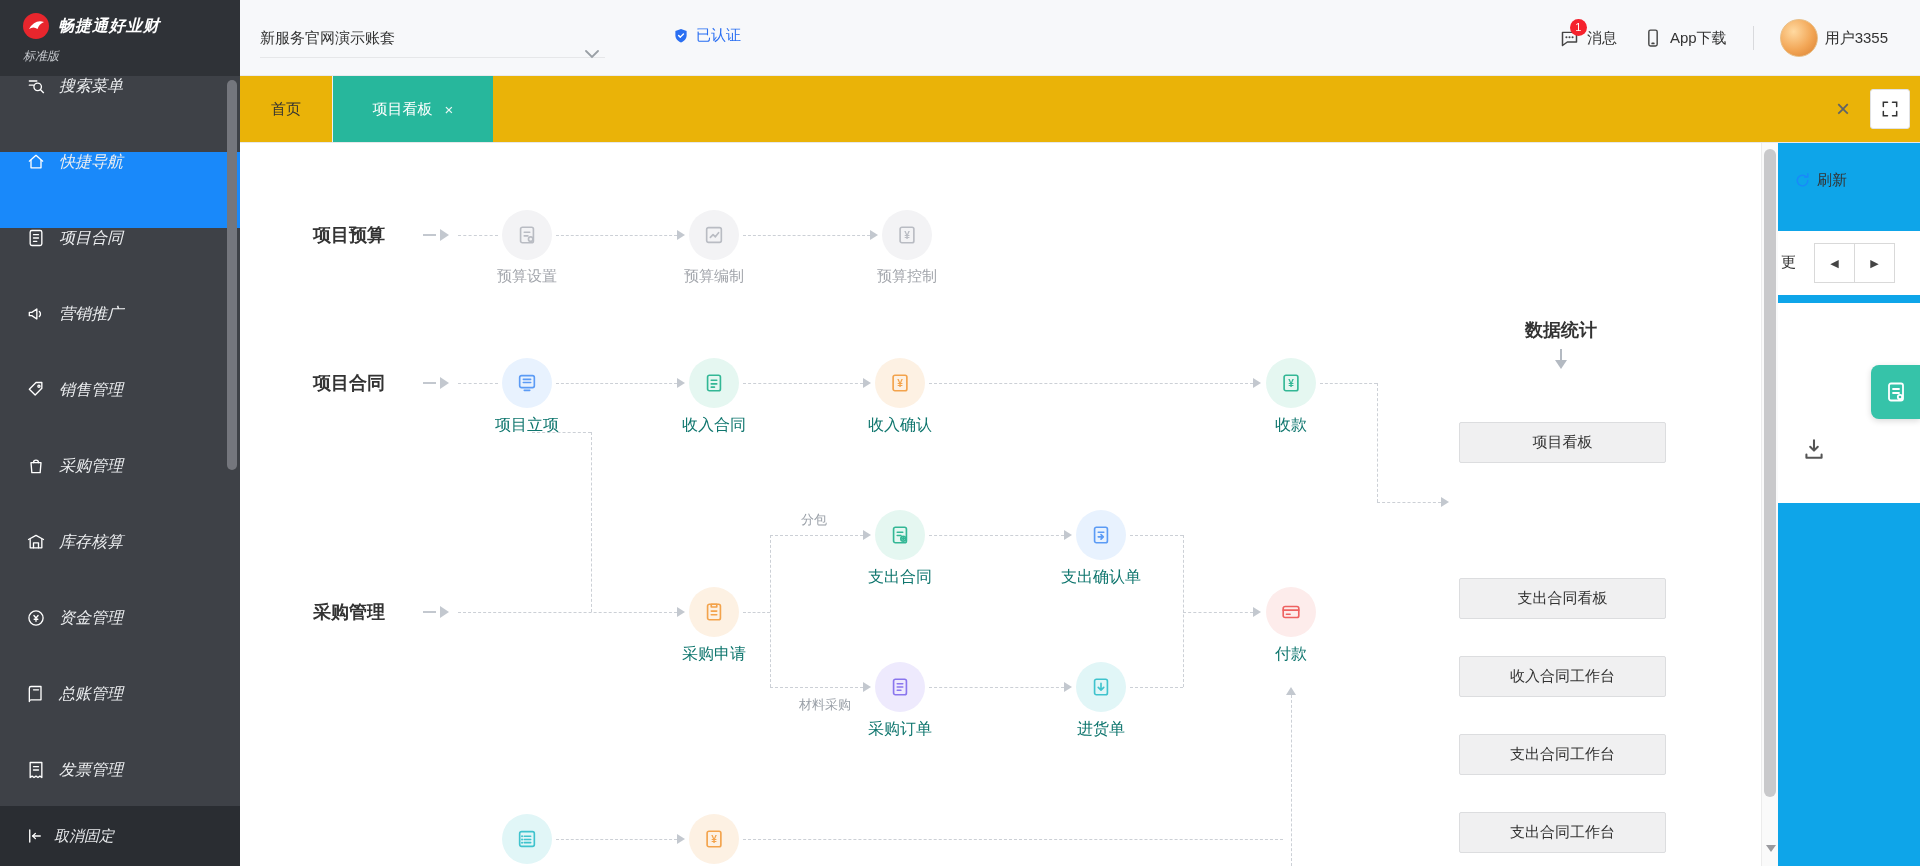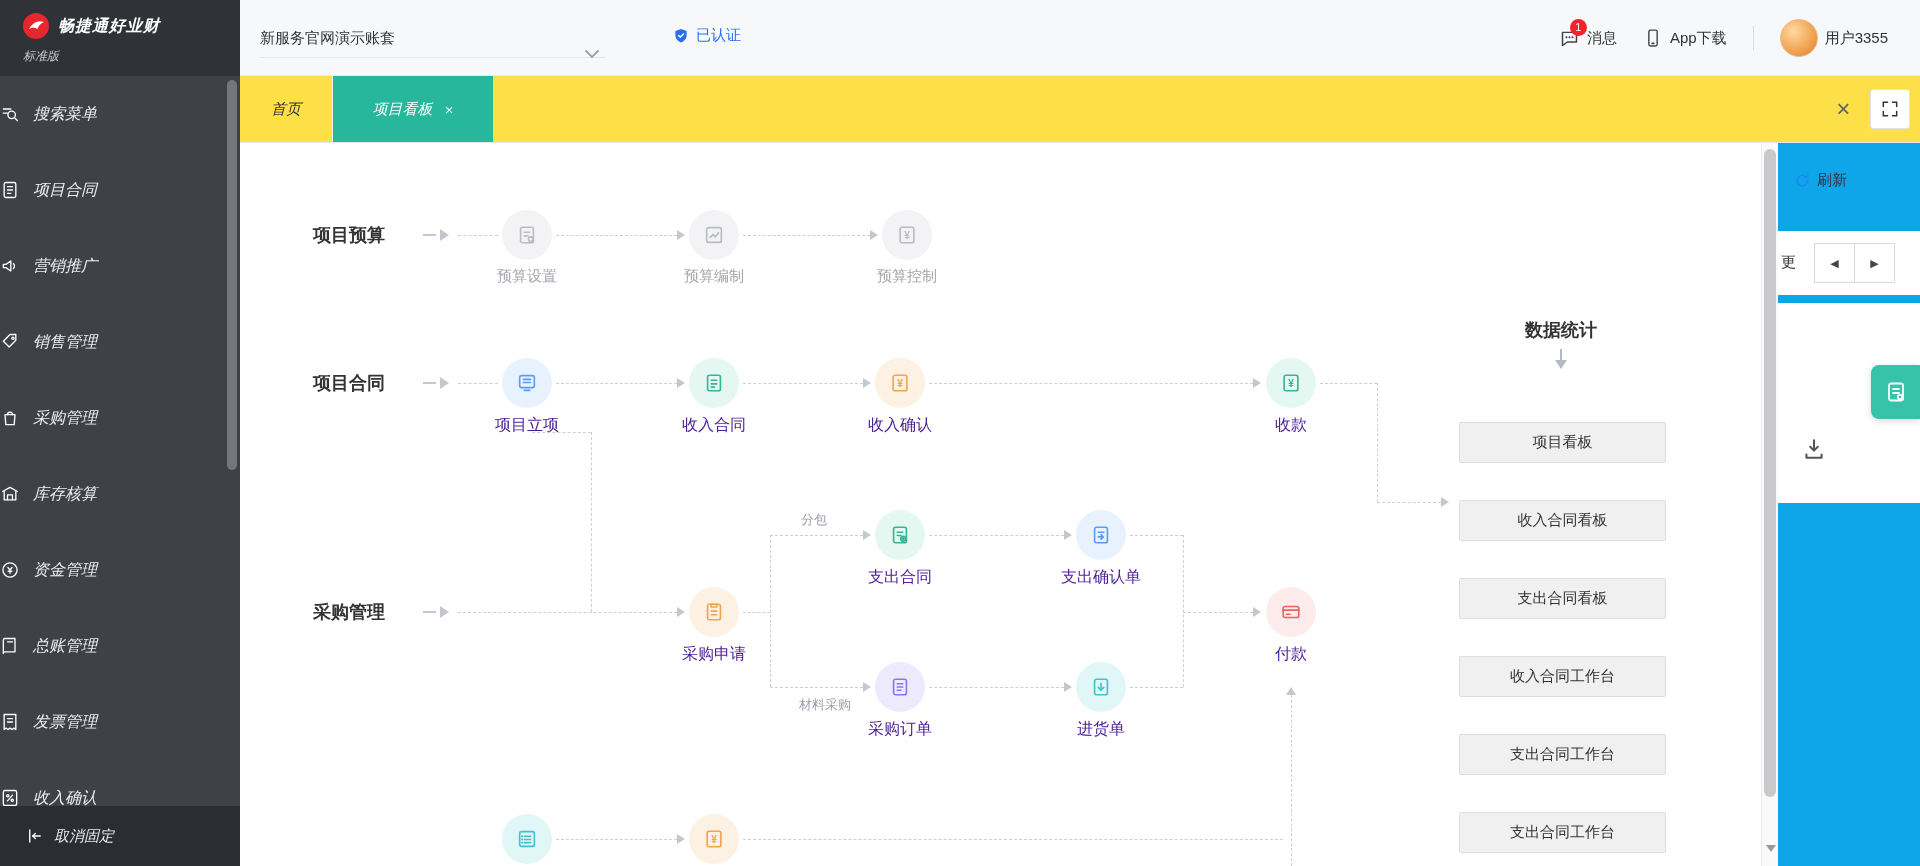--- a/index.html
+++ b/index.html
@@ -6,21 +6,21 @@
   body{font-family:"Liberation Sans","DejaVu Sans",sans-serif;background:#fff;}
   .screen{position:relative;width:1920px;height:866px;overflow:hidden;background:#eef0f3;}
 
   
   .sidebar{position:absolute;left:0;top:0;width:240px;height:866px;background:#3e4147;z-index:30;font-style:italic;}
   .side-header{height:76px;background:#2f3237;position:relative;padding:12px 0 0 22px;}
   .logo-mark{position:absolute;left:22px;top:12px;width:28px;height:28px;}
   .brand{position:absolute;left:58px;top:16px;color:#fff;font-size:16px;font-weight:bold;letter-spacing:1px;}
   .edition{position:absolute;left:23px;top:48px;color:#c3c6cb;font-size:12px;}
   .side-menu{position:absolute;top:76px;left:0;right:0;bottom:60px;overflow:hidden;}
-  .side-item{height:76px;display:flex;align-items:center;color:#eceef0;font-size:16px;cursor:pointer;}
+  .side-item{height:76px;display:flex;padding-left:26px;color:#eceef0;font-size:16px;cursor:pointer;}
   .side-item .sicon{width:20px;height:20px;margin-right:13px;display:flex;align-items:center;justify-content:center;}
   .side-item svg{stroke:#fff;fill:none;stroke-width:1.6;stroke-linecap:round;stroke-linejoin:round;}
   .side-item.active{background:#1989fa;}
   .side-scroll{position:absolute;right:3px;top:80px;width:10px;height:720px;}
   .side-scroll .thumb{position:absolute;left:0;top:0;width:10px;height:390px;background:#74767d;border-radius:5px;}
   .unpin{position:absolute;bottom:0;left:0;right:0;height:60px;background:#2a2d32;display:flex;align-items:center;padding-left:26px;color:#e8eaec;font-size:15px;cursor:pointer;}
   .unpin svg{stroke:#fff;fill:none;stroke-width:1.8;stroke-linecap:round;margin-right:10px;}
 
   
   .topbar{position:absolute;left:240px;top:0;width:1680px;height:76px;background:#f7f8fa;border-bottom:1px solid #e9eaec;z-index:20;}
@@ -28,42 +28,42 @@
   .acct .chev{position:absolute;right:6px;top:16px;}
   .cert{position:absolute;left:432px;top:26px;display:flex;align-items:center;gap:6px;font-size:15px;color:#2a6ff2;}
   .top-right{position:absolute;right:32px;top:0;height:76px;display:flex;align-items:center;gap:26px;}
   .top-item{display:flex;align-items:center;gap:7px;font-size:15px;color:#333;cursor:pointer;position:relative;}
   .top-item svg{stroke:#444;fill:none;stroke-width:1.7;stroke-linecap:round;stroke-linejoin:round;}
   .badge{position:absolute;top:-9px;left:11px;min-width:17px;height:17px;border-radius:9px;background:#f5222d;color:#fff;font-size:11px;line-height:17px;text-align:center;padding:0 4px;}
   .vdivider{width:1px;height:24px;background:#d9dadd;}
   .avatar{width:38px;height:38px;border-radius:50%;background:radial-gradient(circle at 35% 32%,#ffd9a0,#f2a656 55%,#d97e2f);border:1px solid #e8c089;}
 
   
-  .tabbar{position:absolute;left:240px;top:76px;width:1680px;height:67px;background:#fde047;border-bottom:1px solid #e7e8ea;z-index:15;font-style:italic;}
+  .tabbar{position:absolute;left:240px;top:76px;width:1680px;height:67px;background:#eab308;border-bottom:1px solid #e7e8ea;z-index:15;}
   .tab{position:absolute;top:0;height:66px;display:flex;align-items:center;justify-content:center;font-size:15px;cursor:pointer;}
   .tab-home{left:0;width:93px;color:#333;border-right:1px solid #f0f0f0;}
   .tab-active{left:93px;width:160px;background:#27b79c;color:#fff;gap:12px;}
   .tab-active .tclose{font-size:15px;opacity:.9;}
   .bar-close{position:absolute;right:70px;top:18px;font-size:24px;color:#5f6368;cursor:pointer;line-height:30px;}
   .bar-fs{position:absolute;right:10px;top:13px;width:40px;height:40px;border:1px solid #e1e2e4;border-radius:3px;display:flex;align-items:center;justify-content:center;cursor:pointer;background:#fff;}
   .bar-fs svg{stroke:#333;fill:none;stroke-width:1.8;stroke-linecap:round;}
 
   
   .main{position:absolute;left:240px;top:143px;width:1680px;height:723px;}
   .flow-panel{position:absolute;left:0;top:0;width:1538px;height:723px;background:#fff;box-shadow:2px 0 8px rgba(0,0,0,.07);}
 
   .row-label{position:absolute;width:120px;height:26px;text-align:center;font-size:18px;font-weight:bold;color:#333;line-height:26px;}
   .larrow{position:absolute;width:26px;height:12px;}
   .larrow::before{content:"";position:absolute;left:0;top:5px;width:13px;border-top:2px solid #c3c8cf;}
   .larrow::after{content:"";position:absolute;right:0;top:0;border-top:6px solid transparent;border-bottom:6px solid transparent;border-left:9px solid #c3c8cf;}
 
   .node{position:absolute;width:120px;text-align:center;cursor:pointer;}
   .circ{width:50px;height:50px;border-radius:50%;margin:0 auto;display:flex;align-items:center;justify-content:center;}
   .circ svg{stroke:currentColor;fill:none;stroke-width:1.8;stroke-linecap:round;stroke-linejoin:round;}
-  .nlabel{margin-top:7px;font-size:16px;color:#4c1d95;white-space:nowrap;}
+  .nlabel{margin-top:7px;font-size:16px;color:#0f766e;white-space:nowrap;}
   .muted .nlabel{color:#a3a6ac;font-size:15px;}
   .c-gray{background:#f3f3f5;color:#b9bcc3}
   .c-blue{background:#e8f2fe;color:#5b9bf5}
   .c-green{background:#e5f7f1;color:#33b795}
   .c-orange{background:#fdf1e3;color:#f3a34c}
   .c-purple{background:#eeeafd;color:#8a76ee}
   .c-teal{background:#e1f6f7;color:#3fc3cd}
   .c-red{background:#fdeceb;color:#ee6160}
 
   .dh{position:absolute;height:0;border-top:1px dashed #ccd0d6;}
@@ -116,20 +116,29 @@
       <div class="side-item">
         <span class="sicon">
             <svg width="20" height="20" viewBox="0 0 24 24">
               <path d="M4 6h9M4 11h5"></path>
               <circle cx="14" cy="13" r="4.5"></circle>
               <path d="M17.5 16.5L21 20"></path>
             </svg>
           </span>
         <span>搜索菜单</span>
       </div>
+      <div class="side-item active">
+        <span class="sicon">
+            <svg width="20" height="20" viewBox="0 0 24 24">
+              <path d="M4 11l8-7 8 7"></path>
+              <path d="M6 10v9h12v-9"></path>
+            </svg>
+          </span>
+        <span>快捷导航</span>
+      </div>
       <div class="side-item">
         <span class="sicon">
             <svg width="20" height="20" viewBox="0 0 24 24">
               <rect x="5" y="3" width="14" height="18" rx="2"></rect>
               <path d="M9 8h6M9 12h6M9 16h4"></path>
             </svg>
           </span>
         <span>项目合同</span>
       </div>
       <div class="side-item">
@@ -482,23 +491,20 @@
               <rect x="4.5" y="3.5" width="15" height="17" rx="2"></rect>
               <text x="12" y="16" text-anchor="middle" font-size="11" font-weight="bold" fill="currentColor" stroke="none">¥</text>
             </svg>
           </div>
       </div>
 
       <div class="stats-title">数据统计</div>
       <div class="stats-arrow"></div>
       <div class="stats-btn" style="top:279px;">
           <span>项目看板</span>
-        </div>
-      <div class="stats-btn" style="top:357px;">
-          <span>收入合同看板</span>
         </div>
       <div class="stats-btn" style="top:435px;">
           <span>支出合同看板</span>
         </div>
       <div class="stats-btn" style="top:513px;">
           <span>收入合同工作台</span>
         </div>
       <div class="stats-btn" style="top:591px;">
           <span>支出合同工作台</span>
         </div>

